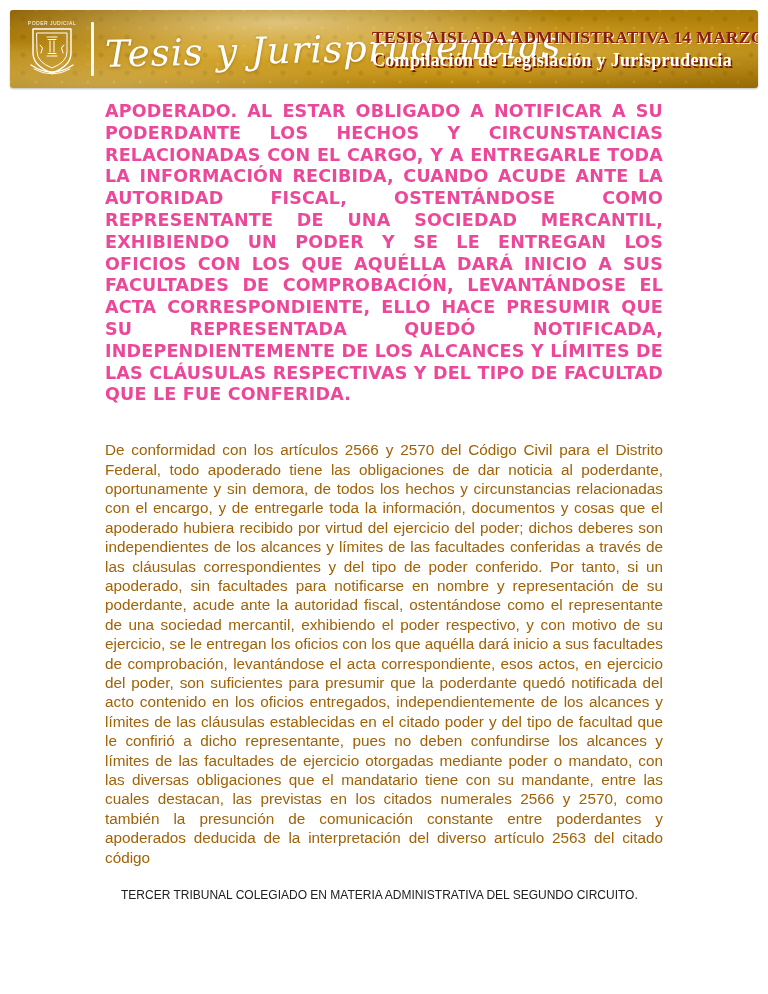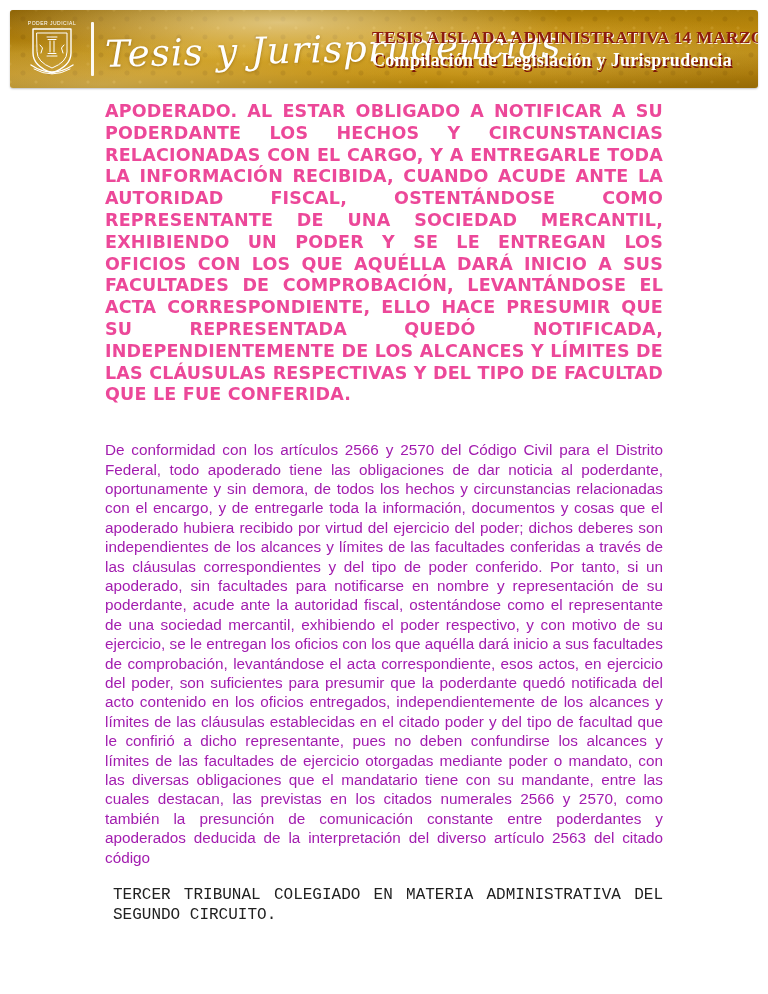--- a/index.html
+++ b/index.html
@@ -74,26 +74,26 @@
   .thesis-title{
     margin:0;
     font-family:"DejaVu Sans",sans-serif;font-weight:700;
     font-size:17.5px;line-height:21.8px;
     color:#ec4899;text-align:justify;letter-spacing:.2px;
   }
   .thesis-body{
     margin:34px 0 0 0;
     font-family:"Liberation Sans",sans-serif;font-weight:400;
     font-size:15.3px;line-height:19.4px;
-    color:#a21caf;text-align:justify;
+    color:#a16207;text-align:justify;
   }
   .thesis-court{
-    margin:19px 0 0 8px;
-    font-family:Liberation Mono, monospace;font-weight:400;
-    font-size:16px;line-height:19.4px;
+    margin:19px 0 0 16px;
+    font-family:Liberation Sans, sans-serif;font-weight:400;
+    font-size:12px;line-height:19.4px;
     color:#212121;text-align:justify;
   }
 </style>
 </head>
 <body>
 
 <div class="page">
 
   <header class="banner">
     <div class="banner-left">

